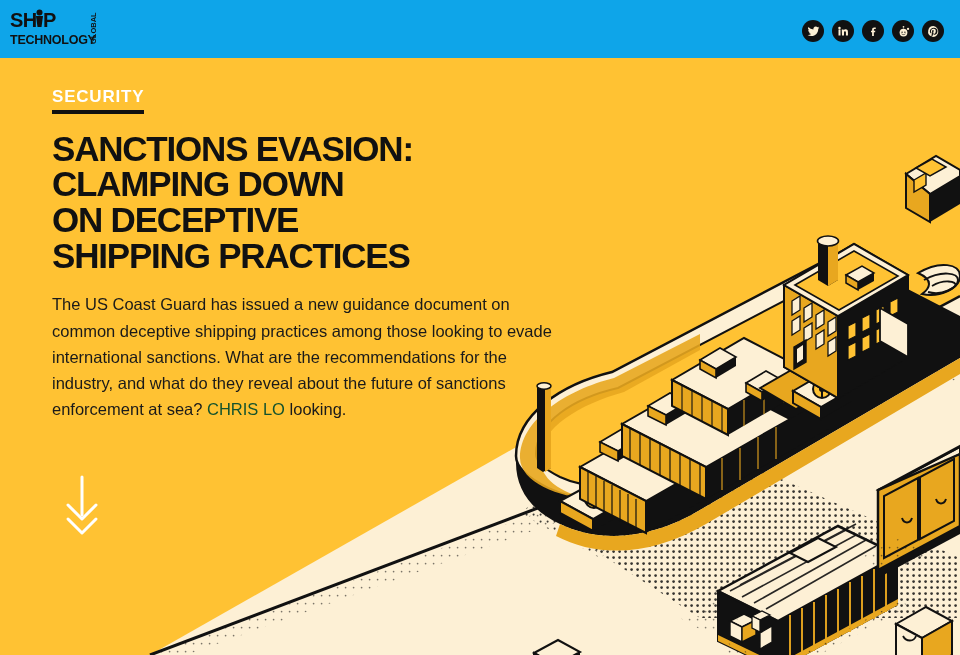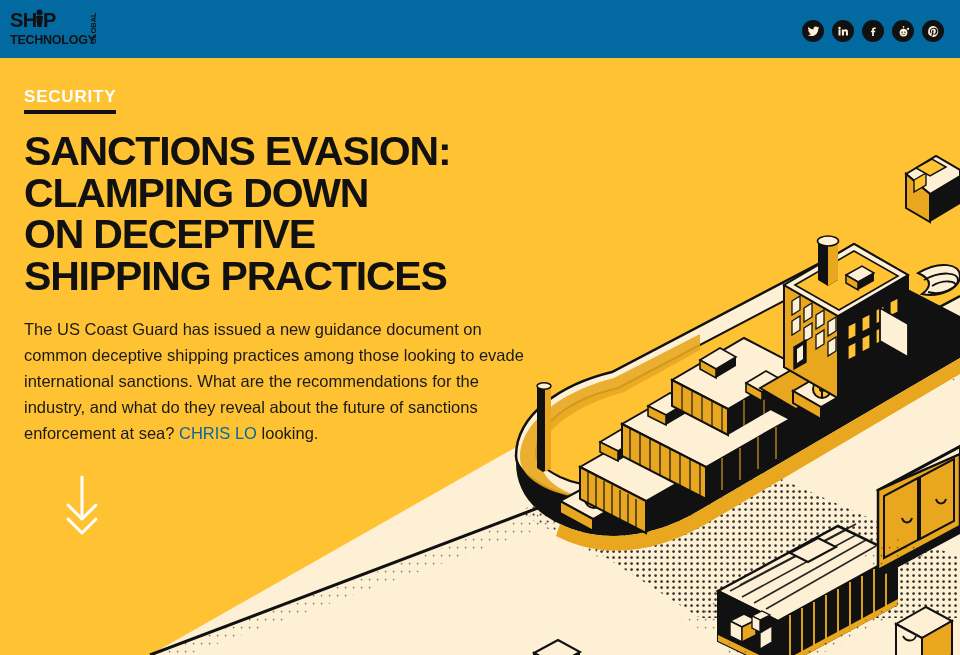--- a/index.html
+++ b/index.html
@@ -13,21 +13,21 @@
     position:relative;
     width:960px; height:655px;
     background:#FFC233;
     overflow:hidden;
   }
 
   
   #header {
     position:absolute; left:0; top:0;
     width:960px; height:58px;
-    background:#0369a1;
+    background:#0ea5e9;
     z-index:40;
     padding-left:7px;
   }
   #logo {
     position:absolute; left:10px; top:8px;
     width:105px; height:42px;
     display:block;
   }
   #social {
     position:absolute; right:16px; top:20px;
@@ -36,50 +36,50 @@
   .social-btn {
     width:22px; height:22px; border-radius:50%;
     background:#111111;
     display:flex; align-items:center; justify-content:center;
     cursor:pointer;
   }
   .social-btn svg { display:block; }
 
   
   #hero-text {
-    position:absolute; left:24px; top:88px;
+    position:absolute; left:52px; top:88px;
     width:520px; z-index:30;
   }
   #kicker-wrap { display:inline-block; }
   #kicker {
     font-size:17px; font-weight:bold;
     letter-spacing:0.8px; color:#FFFFFF;
     line-height:1.1;
   }
   #kicker-rule {
     height:4px; background:#111111;
     margin-top:3px; width:100%;
   }
   #headline {
     margin-top:17px;
-    font-size:41px; font-weight:bold;
+    font-size:35px; font-weight:bold;
     line-height:1.02;
     letter-spacing:-1.2px;
     color:#111111;
     text-transform:uppercase;
     white-space:pre-line;
   }
   #standfirst {
     margin-top:18px;
     font-size:16.5px;
     line-height:1.58;
     color:#1a1a1a;
     max-width:505px;
   }
-  #byline { color:#0369a1; font-weight:normal; }
+  #byline { color:#14532d; font-weight:normal; }
 
   
   #scroll-arrow {
     position:absolute; left:62px; top:475px;
     width:40px; height:62px; z-index:30; cursor:pointer;
   }
 
   
   #illustration {
     position:absolute; left:0; top:58px;

